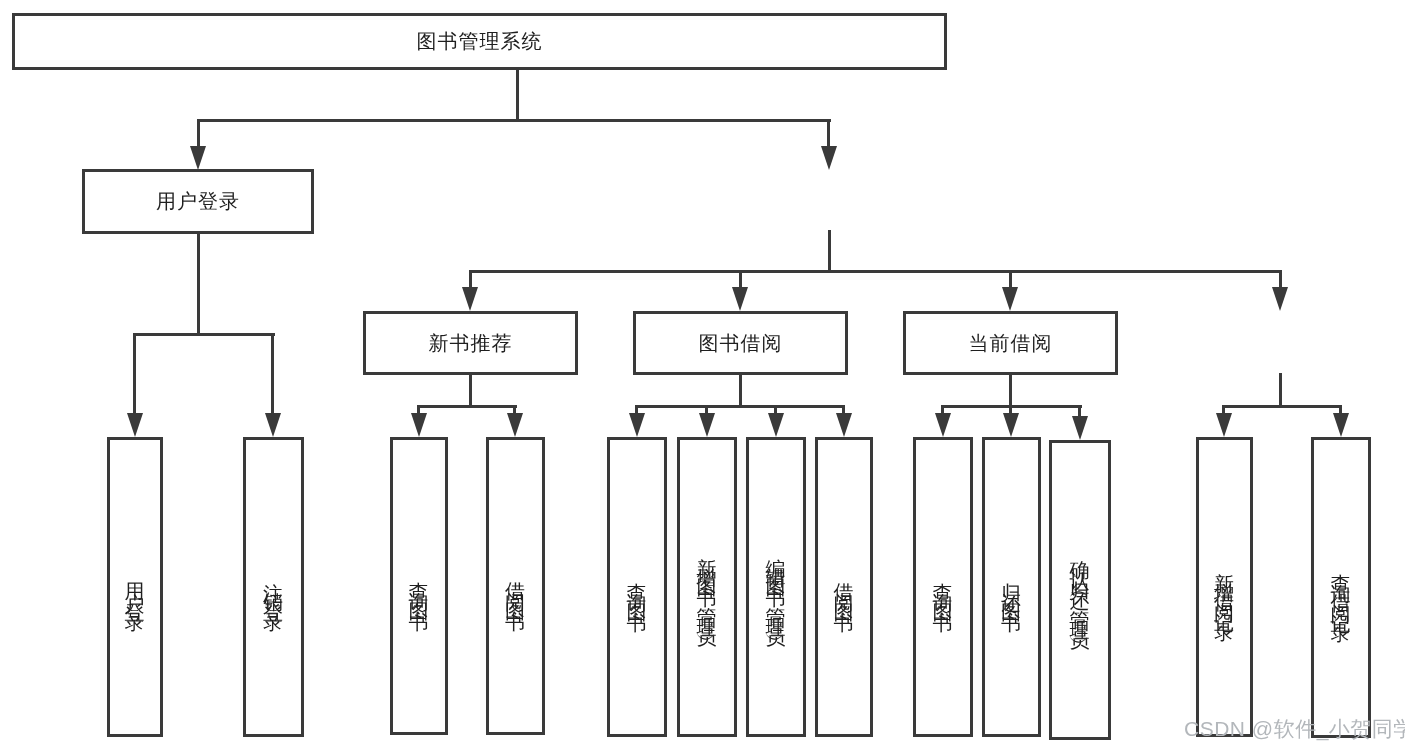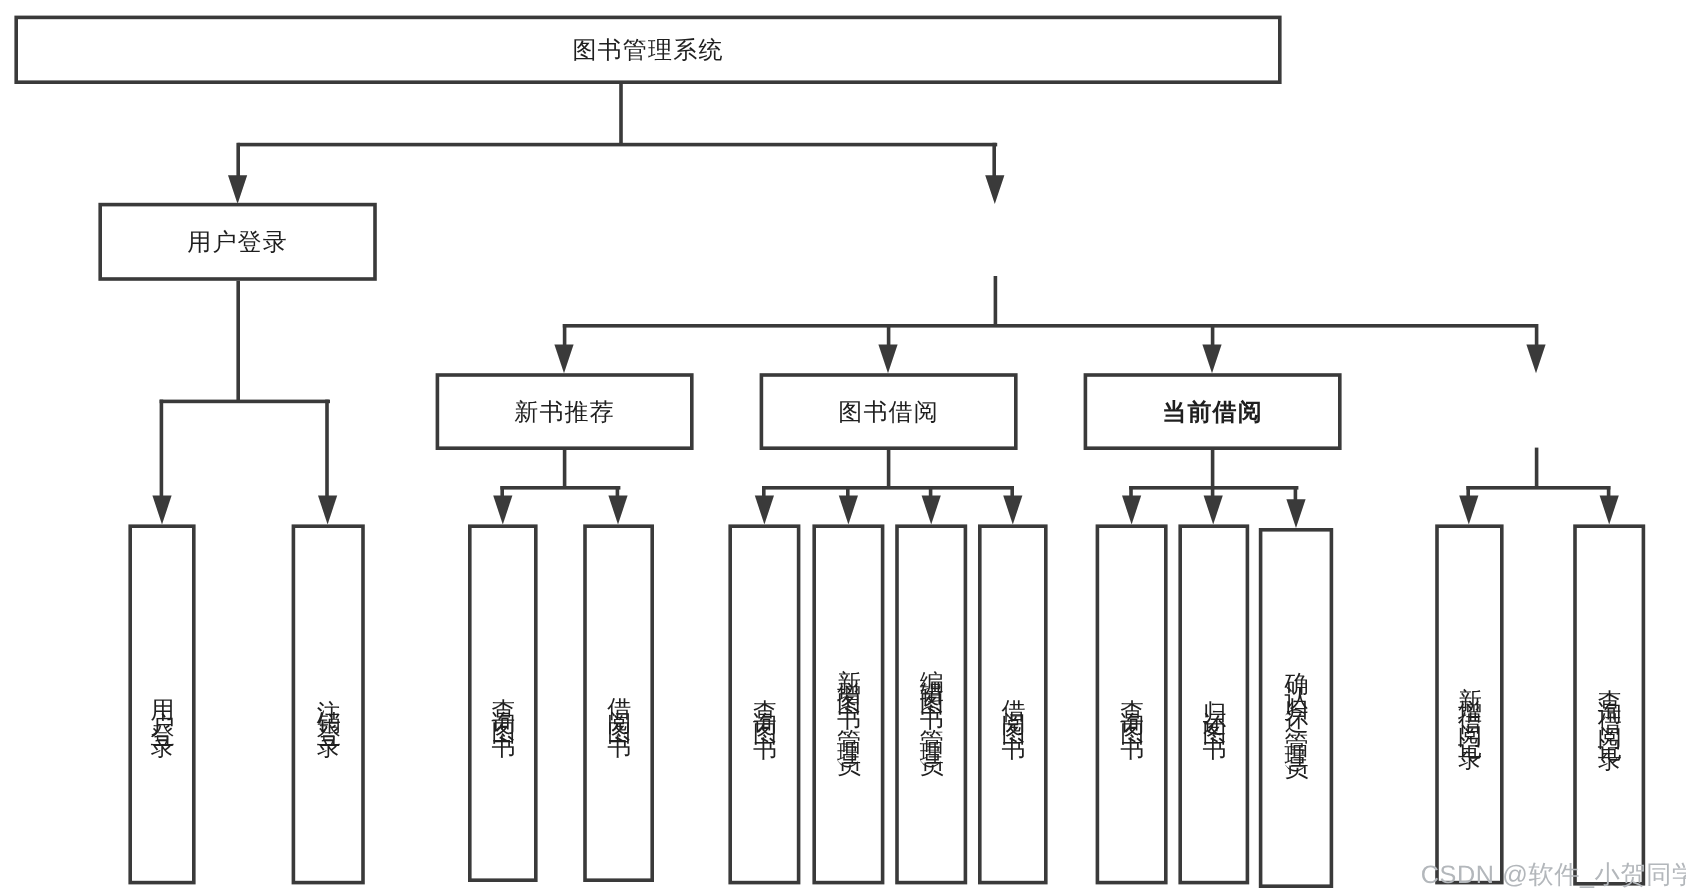--- a/index.html
+++ b/index.html
@@ -52,21 +52,21 @@
     letter-spacing: 0.5px;
     z-index: 3;
     white-space: nowrap;
   }
 </style>
 </head>
 <body>
 
 <div class="stage">
 
-  <div class="node" style="left:12px; top:13px; width:1056px; height:57px;">
+  <div class="node" style="left:12px; top:13px; width:935px; height:57px;">
     <span>图书管理系统</span>
   </div>
 
   <div class="vl" style="left:516px; top:68px; height:53px;"></div>
   <div class="hl" style="left:198px; top:119px; width:633px;"></div>
   <div class="vl" style="left:197px; top:119px; height:33px;"></div>
   <div class="vl" style="left:827px; top:119px; height:33px;"></div>
   <div class="ar" style="left:190px; top:146px;"></div>
   <div class="ar" style="left:821px; top:146px;"></div>
 
@@ -91,21 +91,21 @@
   <div class="ar" style="left:732px; top:287px;"></div>
   <div class="ar" style="left:1002px; top:287px;"></div>
   <div class="ar" style="left:1272px; top:287px;"></div>
 
   <div class="node" style="left:363px; top:311px; width:215px; height:64px;justify-content:center;">
     <span>新书推荐</span>
   </div>
   <div class="node" style="left:633px; top:311px; width:215px; height:64px;">
     <span>图书借阅</span>
   </div>
-  <div class="node" style="left:903px; top:311px; width:215px; height:64px;font-weight:bold;">
+  <div class="node" style="left:903px; top:311px; width:215px; height:64px;">
     <span>当前借阅</span>
   </div>
 
   <div class="vl" style="left:469px; top:373px; height:34px;"></div>
   <div class="hl" style="left:417px; top:405px; width:100px;"></div>
   <div class="vl" style="left:417px; top:405px; height:14px;"></div>
   <div class="vl" style="left:513px; top:405px; height:14px;"></div>
   <div class="ar" style="left:411px; top:413px;"></div>
   <div class="ar" style="left:507px; top:413px;"></div>
 

